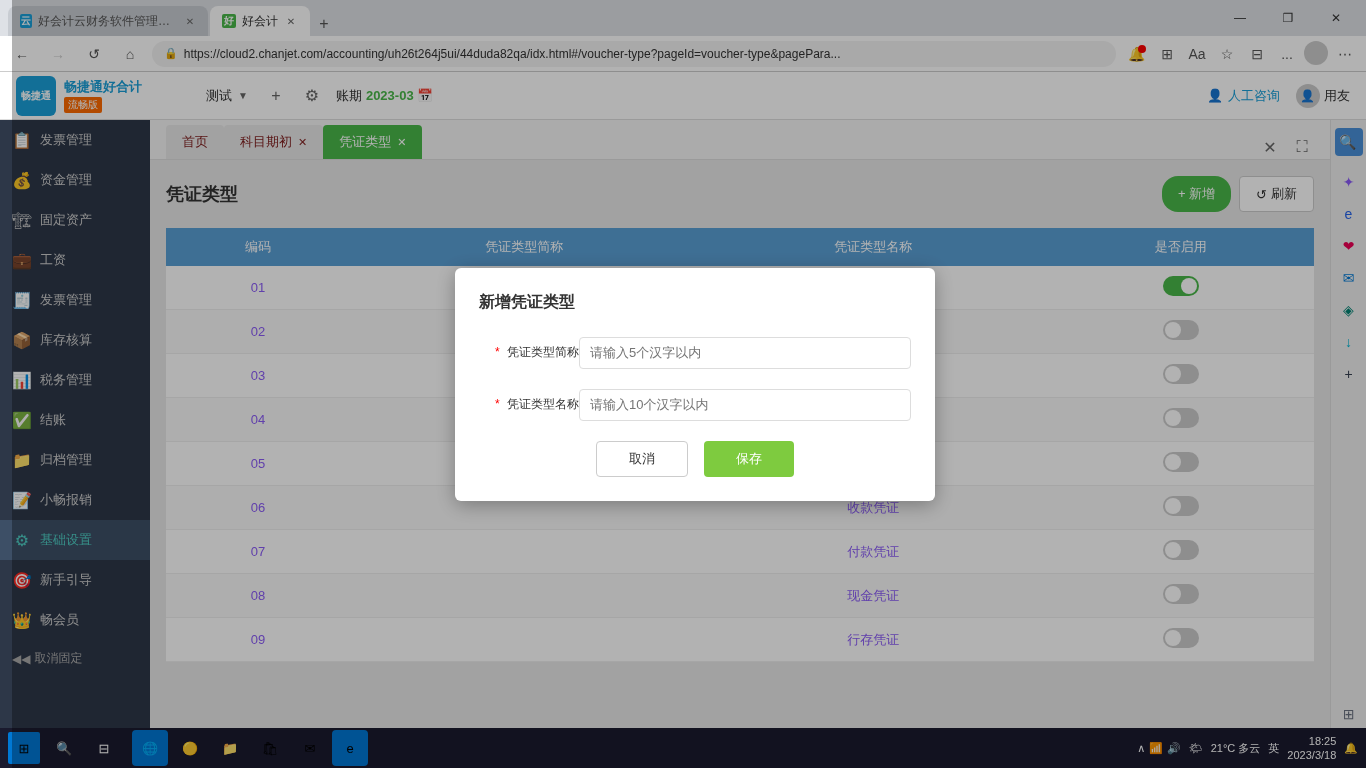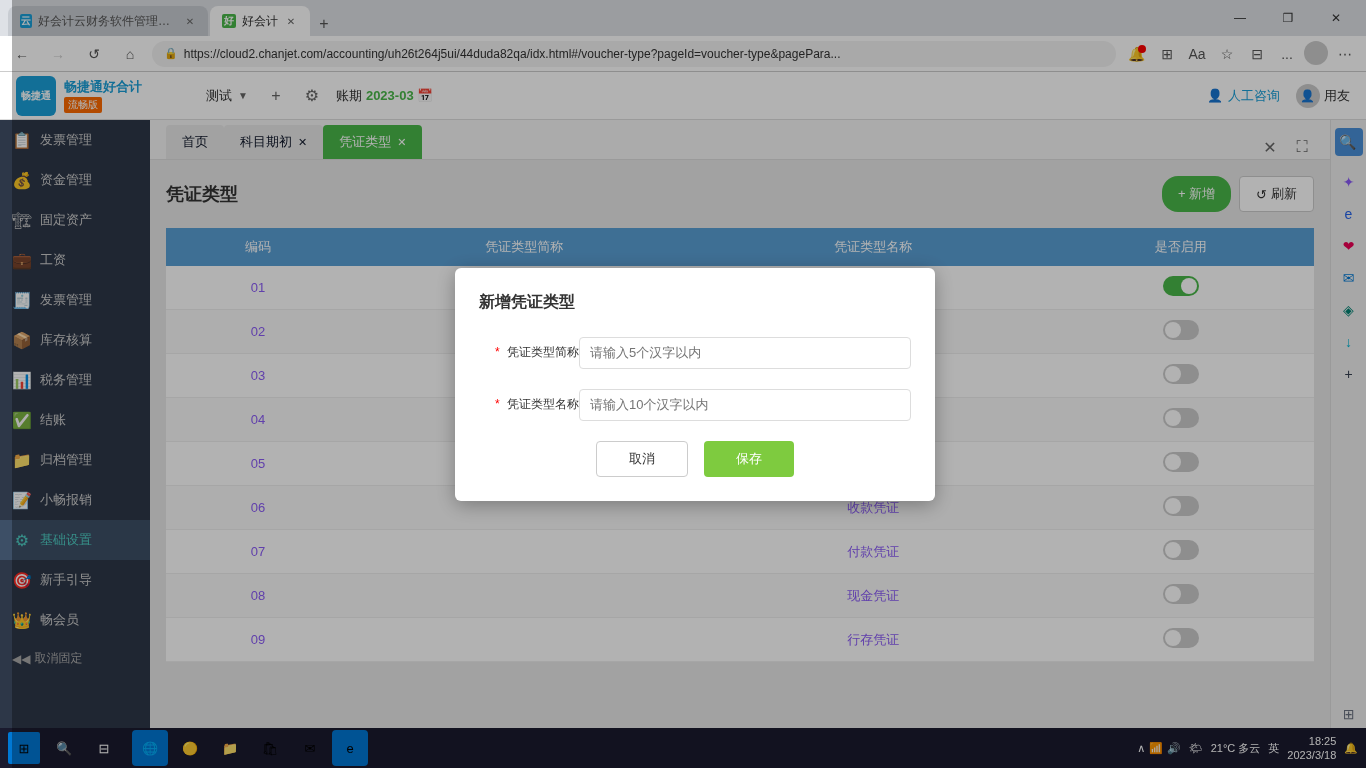--- a/index.html
+++ b/index.html
@@ -45,21 +45,21 @@
     .period-badge { display: flex; align-items: center; gap: 4px; color: #333; font-size: 13px; }
     .header-right { margin-left: auto; display: flex; align-items: center; gap: 16px; }
     .consult-btn { display: flex; align-items: center; gap: 4px; color: #1a9fd8; cursor: pointer; font-size: 13px; }
     .user-btn { display: flex; align-items: center; gap: 4px; color: #333; cursor: pointer; font-size: 13px; }
     .user-avatar { width: 24px; height: 24px; border-radius: 50%; background: #ccc; display: flex; align-items: center; justify-content: center; font-size: 12px; }
 
     
     .tab-bar { background: #f5f5f5; height: 40px; display: flex; align-items: flex-end; padding: 0 16px; border-bottom: 1px solid #ddd; flex-shrink: 0; }
     .app-tab { display: flex; align-items: center; gap: 6px; padding: 8px 16px; cursor: pointer; font-size: 13px; border-radius: 4px 4px 0 0; color: #555; }
     .app-tab.active { background: #4ab84a; color: white; }
-    .app-tab.inactive { background: #e8e8e8; color: #0f172a; }
+    .app-tab.inactive { background: #e8e8e8; color: #7f1d1d; }
     .tab-x { font-size: 11px; cursor: pointer; }
     .tab-bar-right { margin-left: auto; display: flex; align-items: center; gap: 8px; }
     .tab-resize-btn { width: 24px; height: 24px; display: flex; align-items: center; justify-content: center; cursor: pointer; color: #666; font-size: 16px; }
 
     
     .main-content { background: #e8e8e8; flex: 1; overflow: hidden; display: flex; flex-direction: column; }
     .main-inner { flex: 1; overflow-y: auto; padding: 16px; }
     .content-header { display: flex; align-items: center; justify-content: space-between; margin-bottom: 16px; }
     .page-title { font-size: 18px; font-weight: bold; color: #333; }
     .header-btns { display: flex; gap: 8px; }

